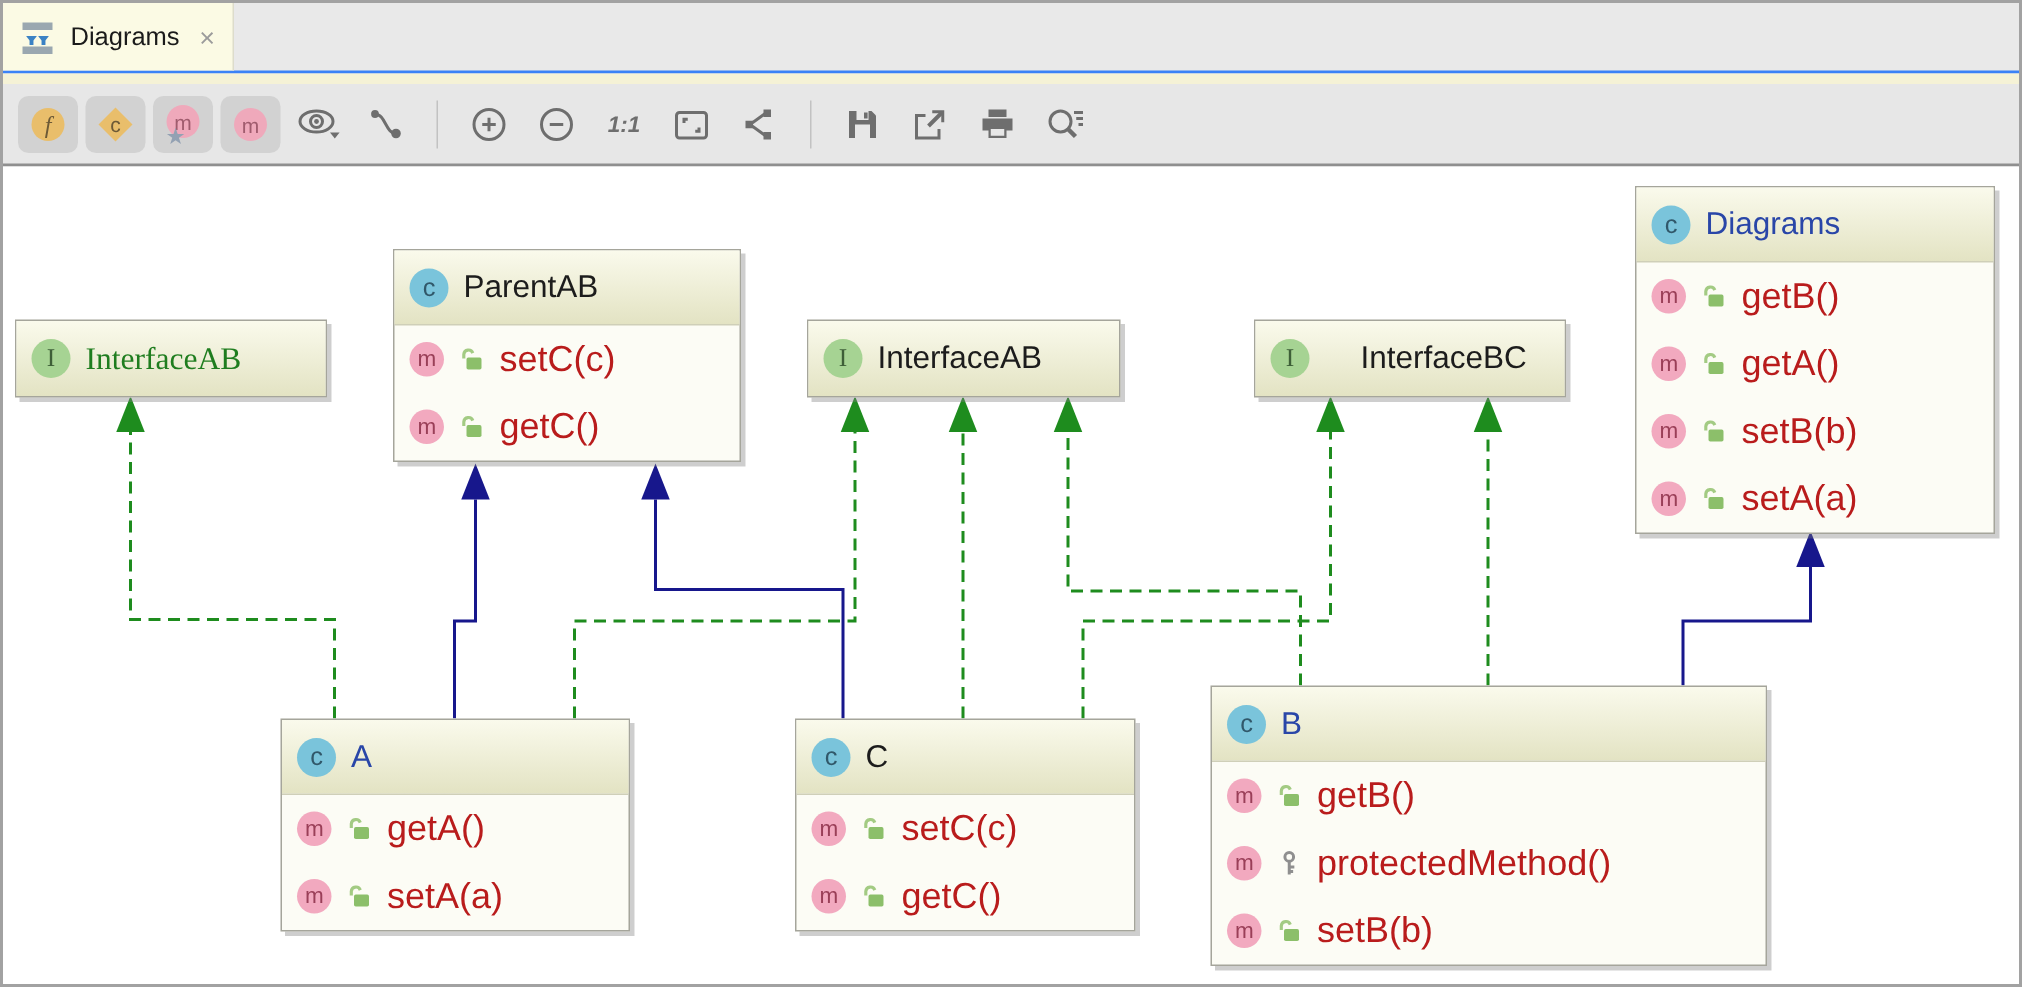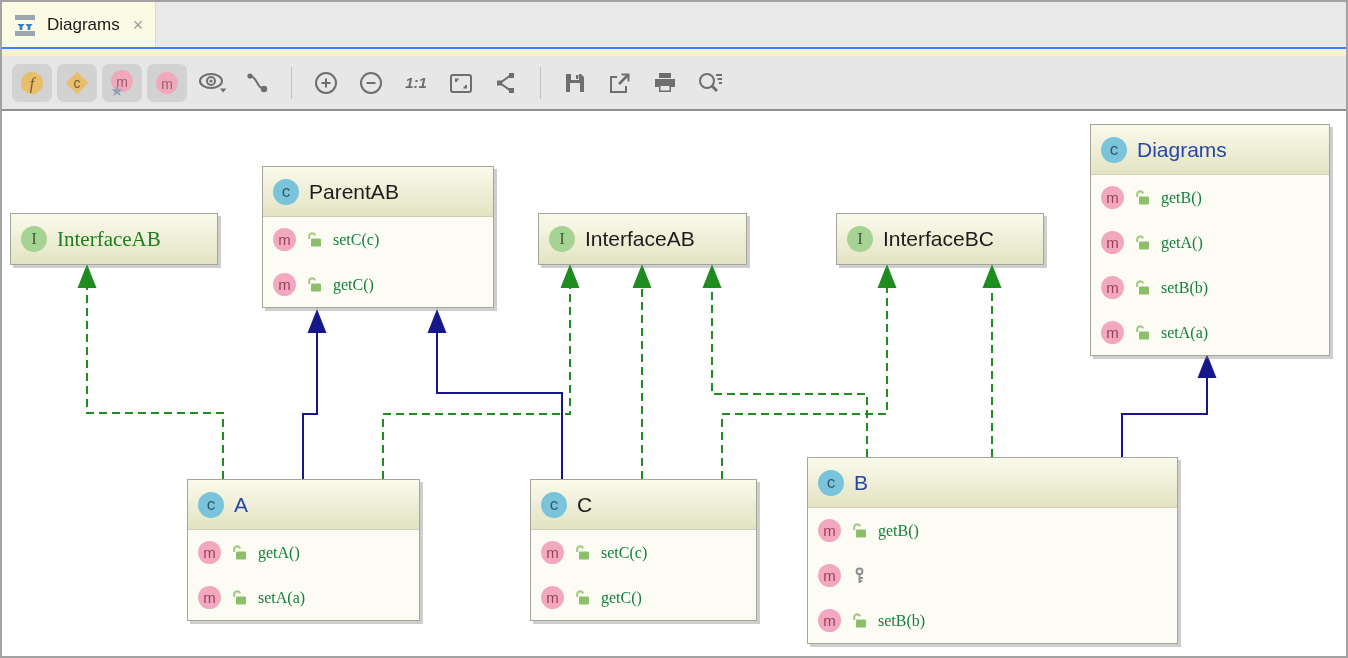--- a/index.html
+++ b/index.html
@@ -26,21 +26,21 @@
   .node{position:absolute;background:#fcfcf5;border:1px solid #a5a59b;box-shadow:3px 3px 0 rgba(125,125,125,0.38);box-sizing:border-box;}
   .node-header{height:50px;display:flex;align-items:center;gap:10px;padding:0 10px;background:linear-gradient(#fafaec,#e3e3c3);box-sizing:border-box;}
   .node.has-body .node-header{border-bottom:1px solid #cfcfb8;}
   .badge{width:26px;height:26px;border-radius:50%;display:flex;align-items:center;justify-content:center;font-size:17px;flex:0 0 auto;}
   .badge.class{background:#7ac4db;color:#31586a;}
   .badge.interface{background:#a6d393;color:#3e5f38;font-family:"Liberation Serif",serif;}
   .node-title{font-size:21px;white-space:nowrap;}
   .mrow{height:45px;display:flex;align-items:center;gap:10px;padding:0 10px;}
   .mbadge{width:23px;height:23px;border-radius:50%;background:#f2a9bf;color:#9a3f58;font-size:15px;display:flex;align-items:center;justify-content:center;flex:0 0 auto;}
   .micon{flex:0 0 auto;display:flex;}
-  .mlabel{font-size:16px;color:#15803d;white-space:nowrap;font-family:Liberation Serif, serif;}
+  .mlabel{font-size:24px;color:#b91c1c;white-space:nowrap;}
 </style>
 </head>
 <body>
 
 <div class="window">
   <div class="tabbar">
     <div class="tab">
       <span style="display:flex;">
         <svg width="26" height="26" viewBox="0 0 26 26">
           <rect x="3" y="3" width="20" height="5" fill="#9aa7b0"></rect>
@@ -247,21 +247,21 @@
       </div>
       <div class="node" style="left: 536px; top: 102px; width: 209px;">
         <div class="node-header">
           <span class="badge interface">I</span>
           <span class="node-title" style="color: rgb(28, 28, 28);">InterfaceAB</span>
         </div>
       </div>
       <div class="node" style="left: 834px; top: 102px; width: 208px;">
         <div class="node-header">
           <span class="badge interface">I</span>
-          <span class="node-title" style="color: rgb(28, 28, 28);">InterfaceBC</span>
+          <span class="node-title" style="color: rgb(28, 28, 28); margin-left: 24px;">InterfaceBC</span>
         </div>
       </div>
       <div class="node has-body" style="left: 1088px; top: 13px; width: 240px;">
         <div class="node-header">
           <span class="badge class">c</span>
           <span class="node-title" style="color: rgb(41, 70, 168);">Diagrams</span>
         </div>
         <div class="mrow">
           <span class="mbadge">m</span>
           <span class="micon">
@@ -371,20 +371,21 @@
           <span class="mlabel">getB()</span>
         </div>
         <div class="mrow">
           <span class="mbadge">m</span>
           <span class="micon">
             <svg width="17" height="17" viewBox="0 0 17 17">
               <circle cx="8.5" cy="4.3" r="2.9" stroke="#8f8f8f" stroke-width="2" fill="none"></circle>
               <path d="M8.5 7.2 V16 M8.5 11 h3.4 M8.5 14 h2.6" stroke="#8f8f8f" stroke-width="2" fill="none"></path>
             </svg>
           </span>
+          <span class="mlabel">protectedMethod()</span>
         </div>
         <div class="mrow">
           <span class="mbadge">m</span>
           <span class="micon">
             <svg width="17" height="17" viewBox="0 0 17 17">
               <path d="M3.2 8 V5.2 A3.1 3.1 0 0 1 9.2 4.4" stroke="#a3cb83" stroke-width="2.1" fill="none"></path>
               <rect x="5" y="7.4" width="10" height="8" rx="1.2" fill="#8cbf6a"></rect>
             </svg>
           </span>
           <span class="mlabel">setB(b)</span>

